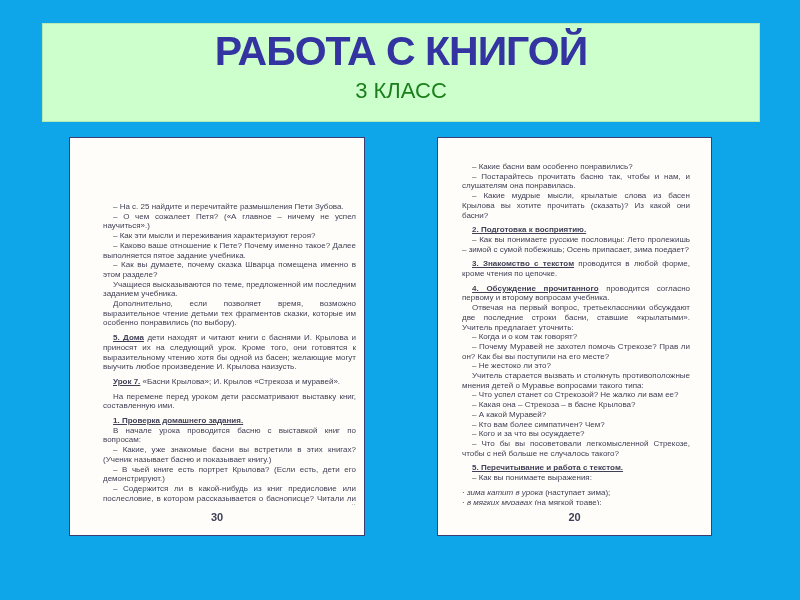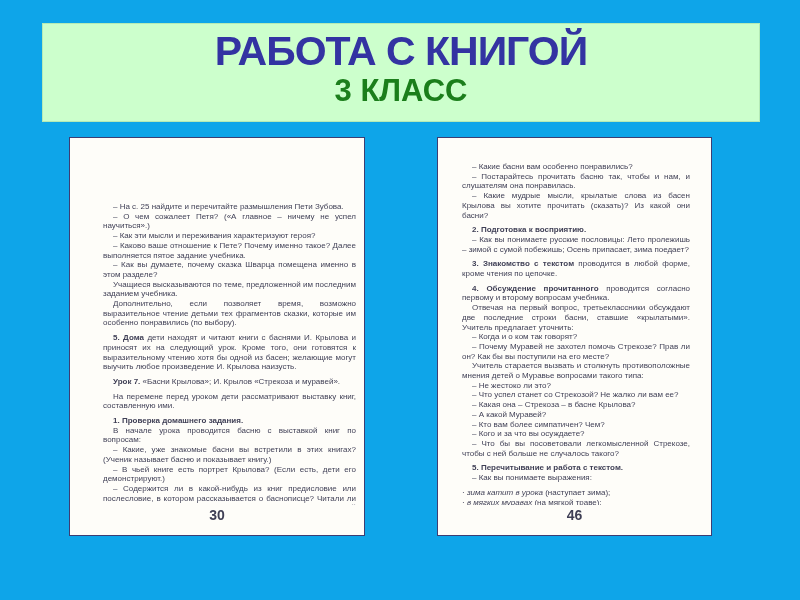--- a/index.html
+++ b/index.html
@@ -32,23 +32,23 @@
   .slide-title {
     margin-top: 5px;
     font-size: 41px;
     line-height: 45px;
     font-weight: bold;
     letter-spacing: -1px;
     color: var(--title-color, #3333a2);
     white-space: nowrap;
   }
   .slide-subtitle {
-    font-size: 31px;
+    font-size: 22px;
     line-height: 34px;
-    font-weight: bold;
+    font-weight: normal;
     color: var(--subtitle-color, #1b7e1b);
     white-space: nowrap;
   }
   
   .book-page {
     position: absolute;
     top: 137px;
     height: 399px;
     background: var(--page-bg, #fefdf9);
     border: 1px solid var(--page-border, #3d3d73);
@@ -67,29 +67,29 @@
     color: var(--text-color, #3f3f55);
   }
   .book-page.left  .page-body { left: 33px; right: 8px; margin-top: 40px; }
   .book-page.right .page-body { left: 24px; right: 21px; }
   .page-body p {
     margin: 0;
     text-indent: 10px;
   }
   .page-body p.gap { margin-top: 5px; }
   .page-body p.bullet { text-indent: 0; }
-  .page-body b { font-weight: bold; }
+  .page-body b { font-weight: bold; text-decoration: underline; }
   .page-body i { font-style: italic; }
   .page-number {
     position: absolute;
     bottom: 12px;
     left: 0;
     width: 100%;
     text-align: center;
-    font-size: 14px;
+    font-size: 11px;
     font-weight: bold;
     color: var(--text-color, #3f3f55);
     margin-top: 11px;
   }
 </style>
 </head>
 <body>
 
 <div class="slide">
 
@@ -126,29 +126,29 @@
         <p>– Какие басни вам особенно понравились?</p>
         <p>– Постарайтесь прочитать басню так, чтобы и нам, и слушателям она понравилась.</p>
         <p>– Какие мудрые мысли, крылатые слова из басен Крылова вы хотите прочитать (сказать)? Из какой они басни?</p>
         <p class="gap"><b>2. Подготовка к восприятию.</b></p>
         <p>– Как вы понимаете русские пословицы: Лето пролежишь – зимой с сумой побежишь; Осень припасает, зима поедает?</p>
         <p class="gap"><b>3. Знакомство с текстом</b> проводится в любой форме, кроме чтения по цепочке.</p>
         <p class="gap"><b>4. Обсуждение прочитанного</b> проводится согласно первому и второму вопросам учебника.</p>
         <p>Отвечая на первый вопрос, третьеклассники обсуждают две последние строки басни, ставшие «крылатыми». Учитель предлагает уточнить:</p>
         <p>– Когда и о ком так говорят?</p>
         <p>– Почему Муравей не захотел помочь Стрекозе? Прав ли он? Как бы вы поступили на его месте?</p>
+        <p>– Не жестоко ли это?</p>
         <p>Учитель старается вызвать и столкнуть противоположные мнения детей о Муравье вопросами такого типа:</p>
-        <p>– Не жестоко ли это?</p>
         <p>– Что успел станет со Стрекозой? Не жалко ли вам ее?</p>
         <p>– Какая она – Стрекоза – в басне Крылова?</p>
         <p>– А какой Муравей?</p>
         <p>– Кто вам более симпатичен? Чем?</p>
         <p>– Кого и за что вы осуждаете?</p>
         <p>– Что бы вы посоветовали легкомысленной Стрекозе, чтобы с ней больше не случалось такого?</p>
         <p class="gap"><b>5. Перечитывание и работа с текстом.</b></p>
         <p>– Как вы понимаете выражения:</p>
         <p class="gap bullet">· <i>зима катит в урока</i> (наступает зима);</p>
         <p class="bullet">· <i>в мягких муравах</i> (на мягкой траве);</p>
       </div>
-    <div class="page-number">46</div>
+    <div class="page-number">20</div>
   </div>
 
 </div>
 
 </body></html>

